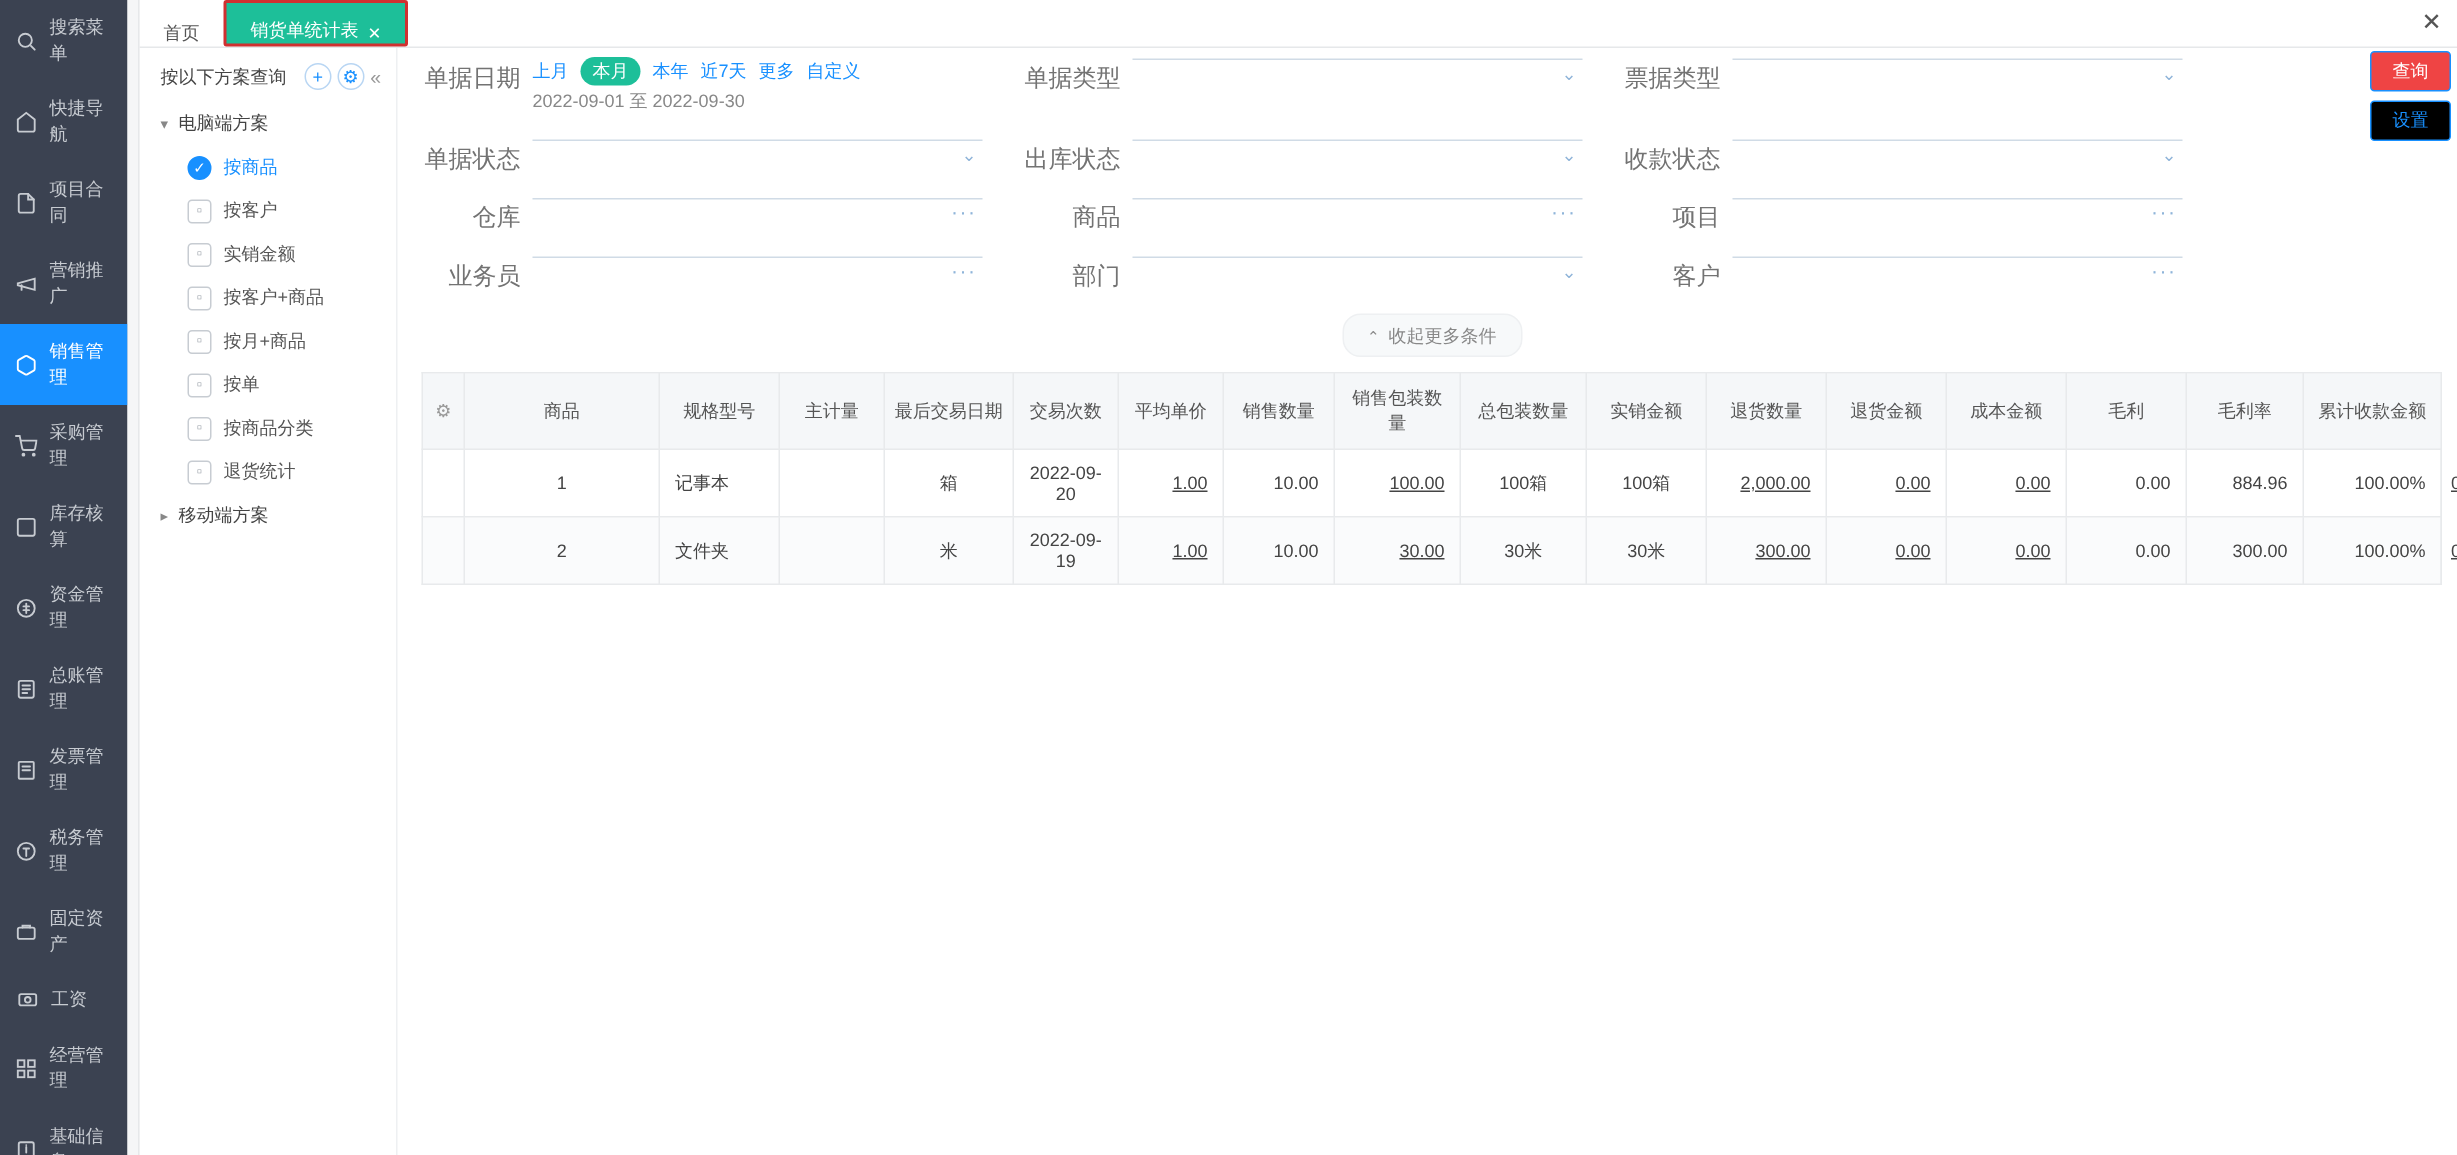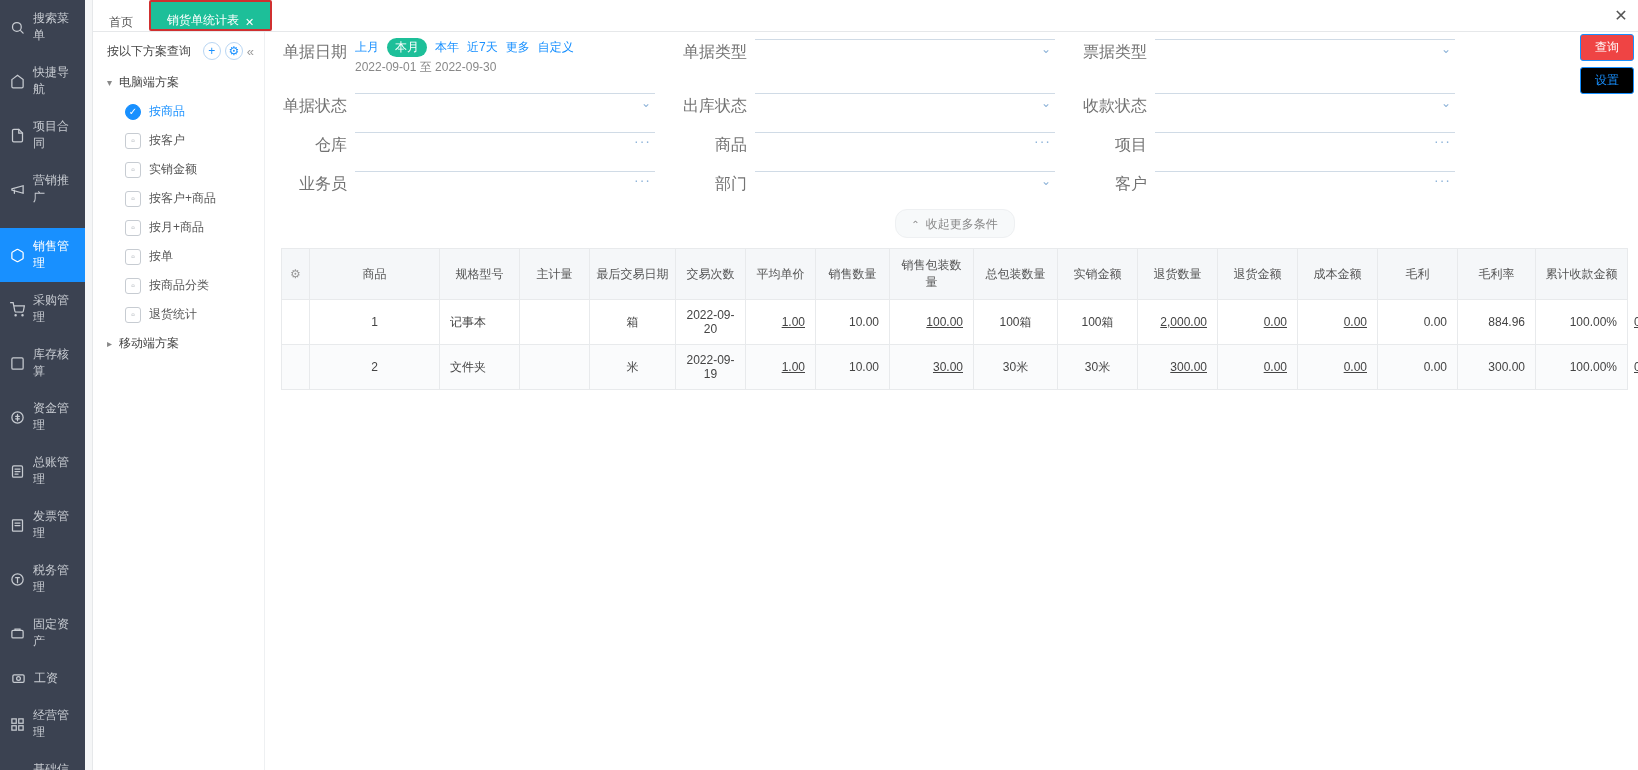--- a/index.html
+++ b/index.html
@@ -2,21 +2,21 @@
 <html><head>
 <meta charset="utf-8">
 <style>
 * { box-sizing: border-box; margin: 0; padding: 0; }
 body { font-family: "Microsoft YaHei", Arial, sans-serif; font-size: 12px; color: #333; background: #fff; overflow: hidden; }
 .app { display: flex; height: 770px; width: 1638px; }
 
 
 .sidebar { width: 115px; background: #3b4251; color: #c7cbd1; display: flex; flex-direction: column; }
 .side-item { display: flex; align-items: center; gap: 8px; padding: 10px 10px; cursor: pointer; font-size: 12px; font-family: Liberation Serif, serif; }
-.side-item.active { background: #1890ff; color: #fff; margin-top: 12px; }
+.side-item.active { background: #1890ff; color: #fff; }
 .side-icon { width: 16px; height: 16px; display: inline-flex; align-items: center; justify-content: center; }
 
 
 .strip { width: 10px; background: #f5f6f7; border-right:1px solid #e6e8ea; }
 
 
 .main { flex: 1; display: flex; flex-direction: column; }
 
 
 .tabbar { height: 32px; border-bottom: 1px solid #e6e8ea; display: flex; align-items: stretch; position: relative; }

